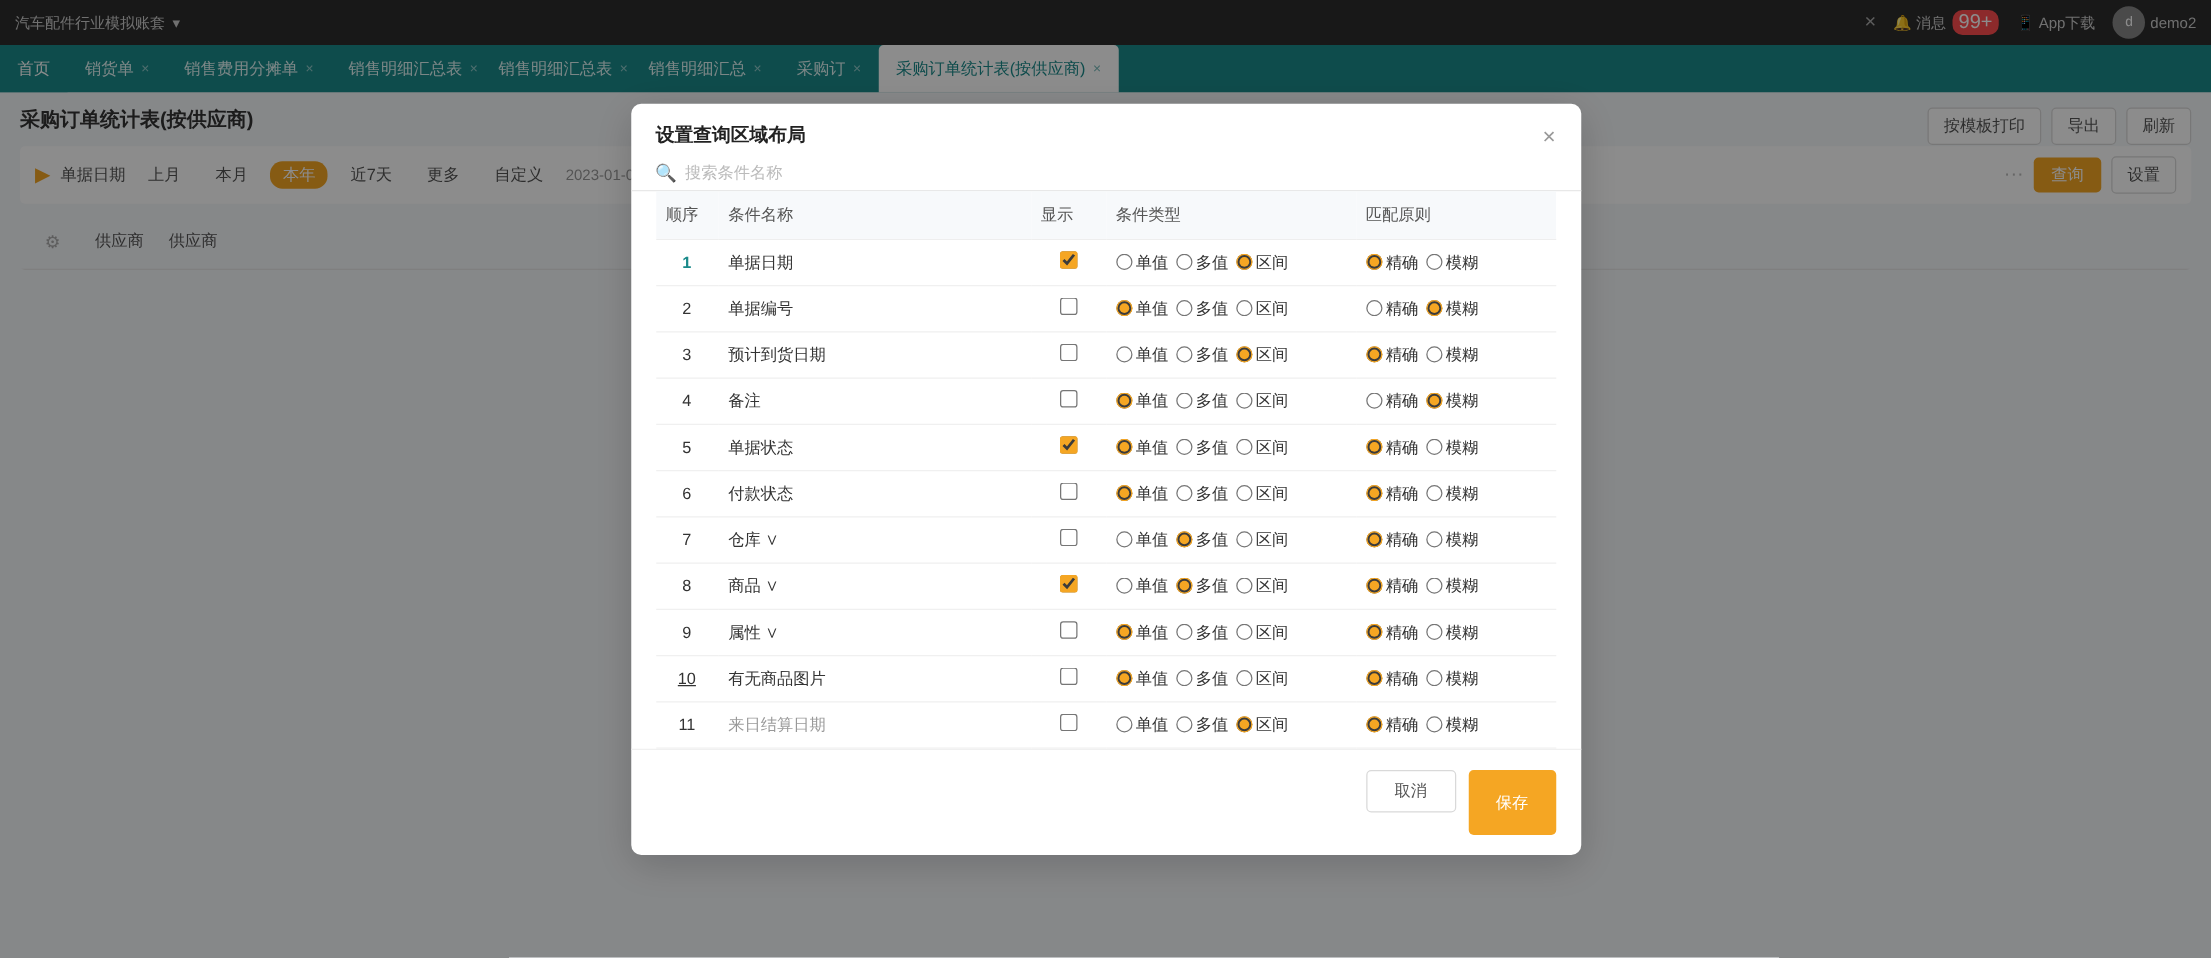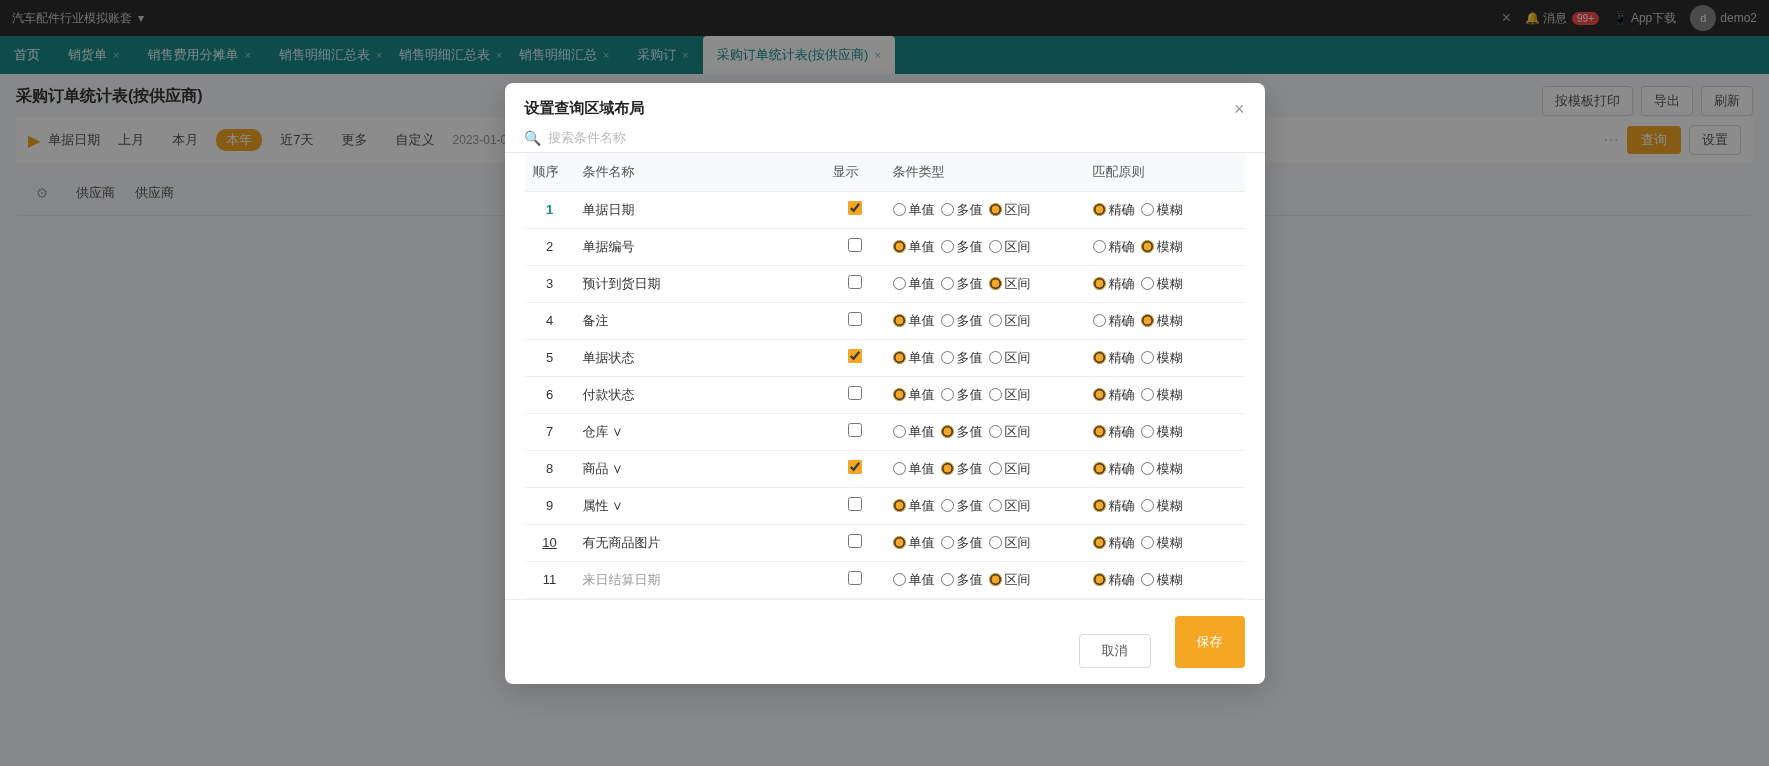--- a/index.html
+++ b/index.html
@@ -15,21 +15,21 @@
       padding: 0 12px;
       color: #ccc;
     }
     .topbar-left { font-size: 12px; display: flex; align-items: center; gap: 6px; }
     .topbar-right { display: flex; align-items: center; gap: 14px; font-size: 12px; }
     .topbar-badge {
       background: #ff4d4f;
       color: #fff;
       border-radius: 8px;
       padding: 1px 5px;
-      font-size: 10px;
+      font-size: 16px;
       margin-left: 2px;
     }
     .topbar-btn { color: #ccc; cursor: pointer; display: flex; align-items: center; gap: 3px; }
     .avatar-circle {
       width: 26px; height: 26px; border-radius: 50%;
       background: #888; display: inline-flex; align-items: center; justify-content: center;
       color: #fff; font-size: 11px;
     }
 
     
@@ -276,23 +276,23 @@
     input[type="checkbox"] {
       accent-color: #f5a623;
       cursor: pointer;
       width: 14px; height: 14px;
     }
 
     
     .dialog-footer {
       display: flex;
       justify-content: flex-end;
-      align-items: flex-end;
+      align-items: flex-start;
       padding: 16px 20px;
-      gap: 24px;
+      gap: 10px;
       border-top: 1px solid #f0f0f0;
     }
     .btn-cancel {
       border: 1px solid #d9d9d9;
       background: #fff;
       color: #555;
       border-radius: 4px;
       padding: 7px 22px;
       cursor: pointer;
       font-size: 13px;

